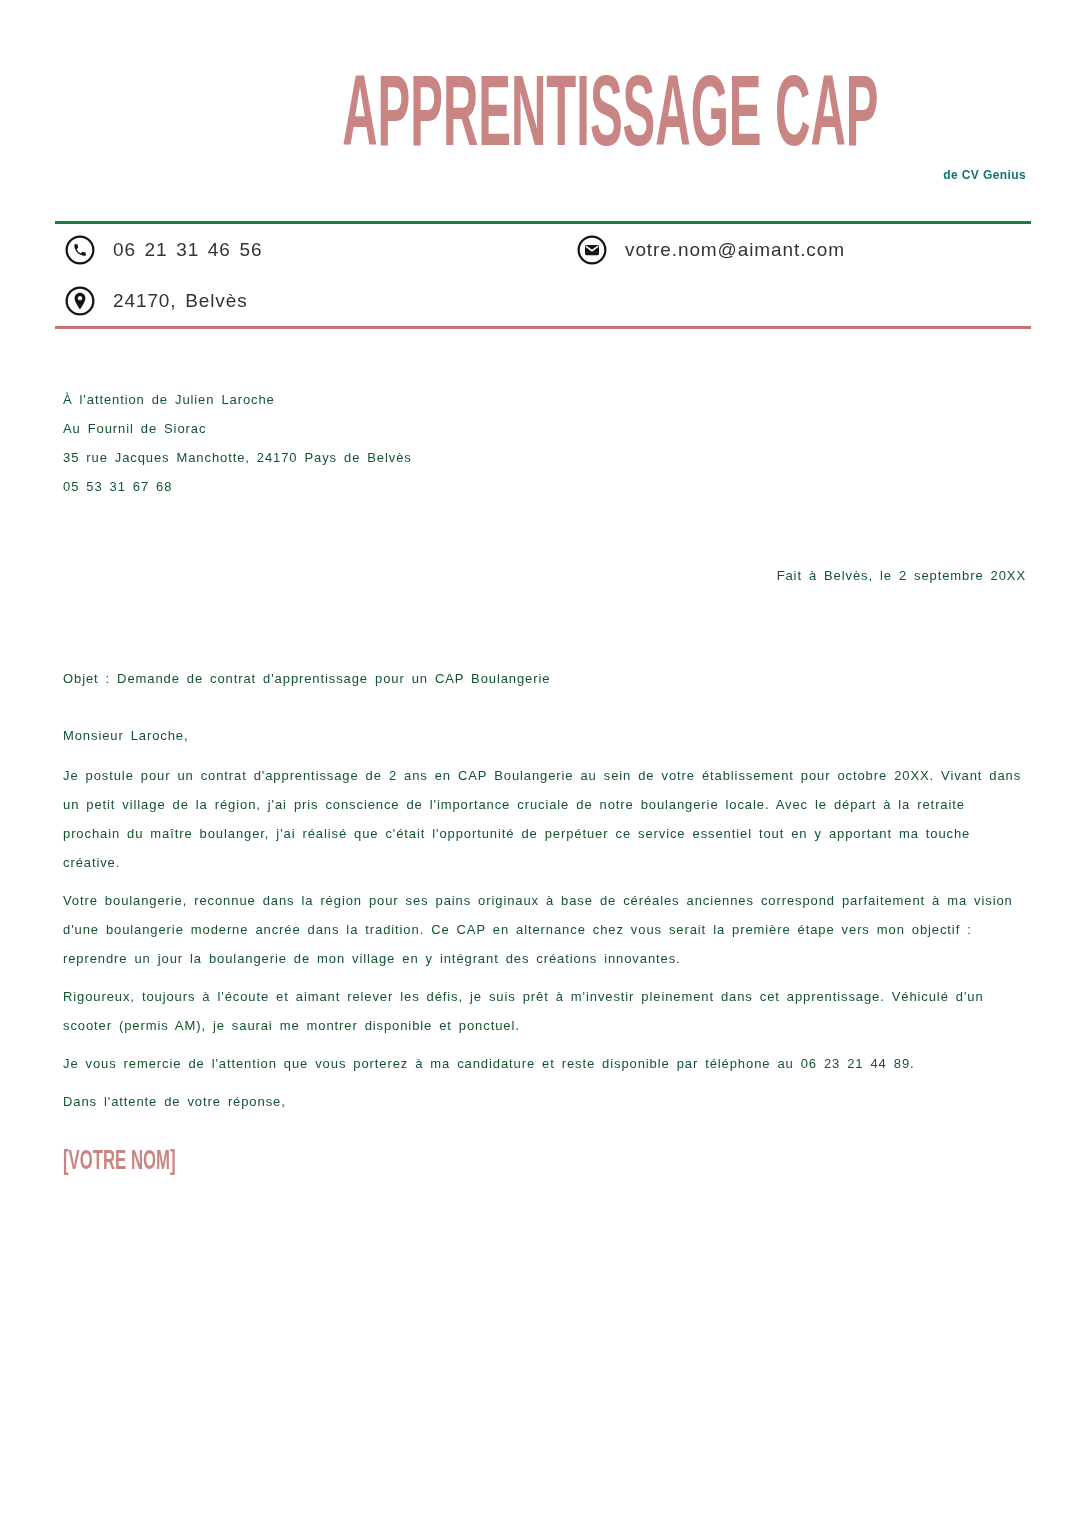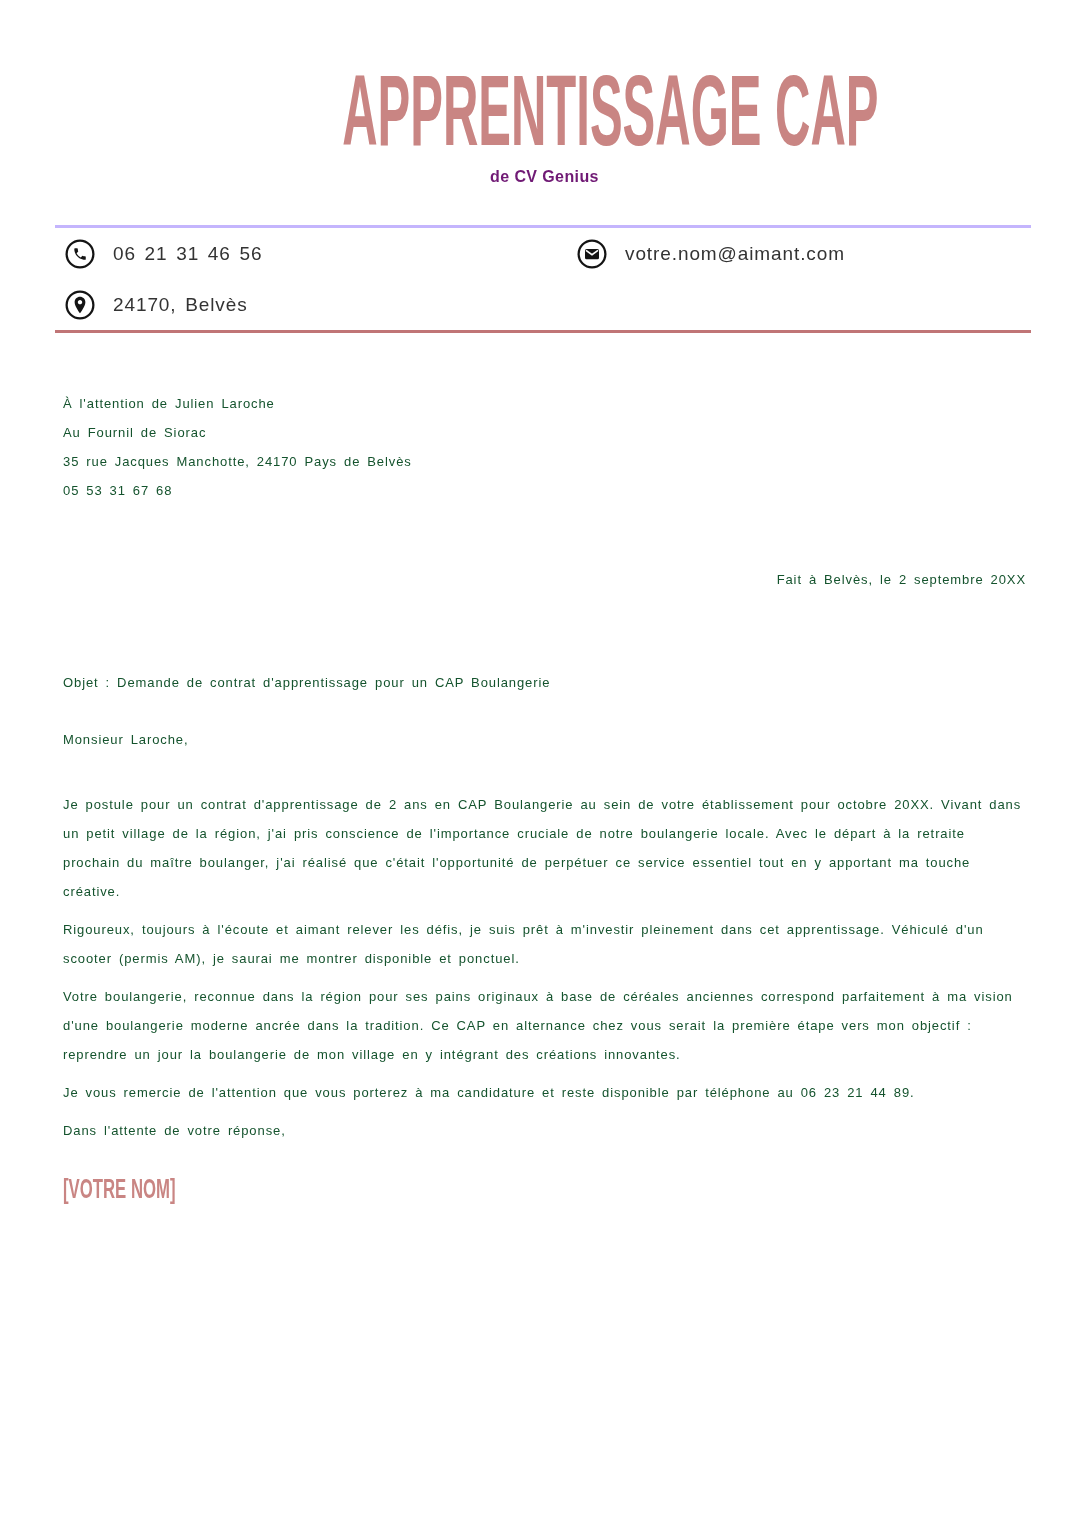--- a/index.html
+++ b/index.html
@@ -26,31 +26,31 @@
     font-size: 100px;
     line-height: 1;
     font-weight: 700;
     color: #c98583;
     white-space: nowrap;
     transform: scaleX(0.49);
     transform-origin: center center;
   }
   .doc-subtitle {
     margin-top: 11px;
-    text-align: center;
-    font-size: 16px;
+    text-align: right;
+    font-size: 12px;
     font-weight: 700;
     letter-spacing: 0.4px;
-    color: #701a75;
+    color: #0f766e;
   }
 
   
   .contact {
     margin: 39px -5px 0 -8px;
-    border-top: 3px solid #c4b5fd;
+    border-top: 3px solid #15803d;
     border-bottom: 3px solid #c07576;
   }
   .contact-row {
     display: grid;
     grid-template-columns: 515px 1fr;
     height: 51px;
     align-items: center;
   }
   .contact-cell {
     display: flex;
@@ -70,21 +70,21 @@
     font-size: 13px;
     line-height: 29px;
     letter-spacing: 0.9px;
     word-spacing: 2.5px;
     color: #14532d;
   }
   .recipient { margin-top: 56px; }
   .dateline  { margin-top: 60px; text-align: right; }
   .subject   { margin-top: 74px; }
   .salutation{ margin-top: 28px; }
-  .letter-body { margin-top: 36px; }
+  .letter-body { margin-top: 11px; }
   .letter-body p { margin: 0 0 9px 0; }
   .closing   { }
 
   
   .signature {
     margin-top: 29px;
     font-size: 27px;
     line-height: 30px;
     font-weight: 700;
     color: #c98583;
@@ -145,22 +145,22 @@
   </section>
 
   <div class="dateline bodytext">Fait à Belvès, le 2 septembre 20XX</div>
 
   <div class="subject bodytext">Objet : Demande de contrat d'apprentissage pour un CAP Boulangerie</div>
 
   <div class="salutation bodytext">Monsieur Laroche,</div>
 
   <section class="letter-body bodytext">
     <p>Je postule pour un contrat d'apprentissage de 2 ans en CAP Boulangerie au sein de votre établissement pour octobre 20XX. Vivant dans un petit village de la région, j'ai pris conscience de l'importance cruciale de notre boulangerie locale. Avec le départ à la retraite prochain du maître boulanger, j'ai réalisé que c'était l'opportunité de perpétuer ce service essentiel tout en y apportant ma touche créative.</p>
+    <p>Votre boulangerie, reconnue dans la région pour ses pains originaux à base de céréales anciennes correspond parfaitement à ma vision d'une boulangerie moderne ancrée dans la tradition. Ce CAP en alternance chez vous serait la première étape vers mon objectif : reprendre un jour la boulangerie de mon village en y intégrant des créations innovantes.</p>
     <p>Rigoureux, toujours à l'écoute et aimant relever les défis, je suis prêt à m'investir pleinement dans cet apprentissage. Véhiculé d'un scooter (permis AM), je saurai me montrer disponible et ponctuel.</p>
-    <p>Votre boulangerie, reconnue dans la région pour ses pains originaux à base de céréales anciennes correspond parfaitement à ma vision d'une boulangerie moderne ancrée dans la tradition. Ce CAP en alternance chez vous serait la première étape vers mon objectif : reprendre un jour la boulangerie de mon village en y intégrant des créations innovantes.</p>
     <p>Je vous remercie de l'attention que vous porterez à ma candidature et reste disponible par téléphone au 06 23 21 44 89.</p>
   </section>
 
   <div class="closing bodytext">Dans l'attente de votre réponse,</div>
 
   <div class="signature">[VOTRE NOM]</div>
 
 </div>
 
 </body></html>

